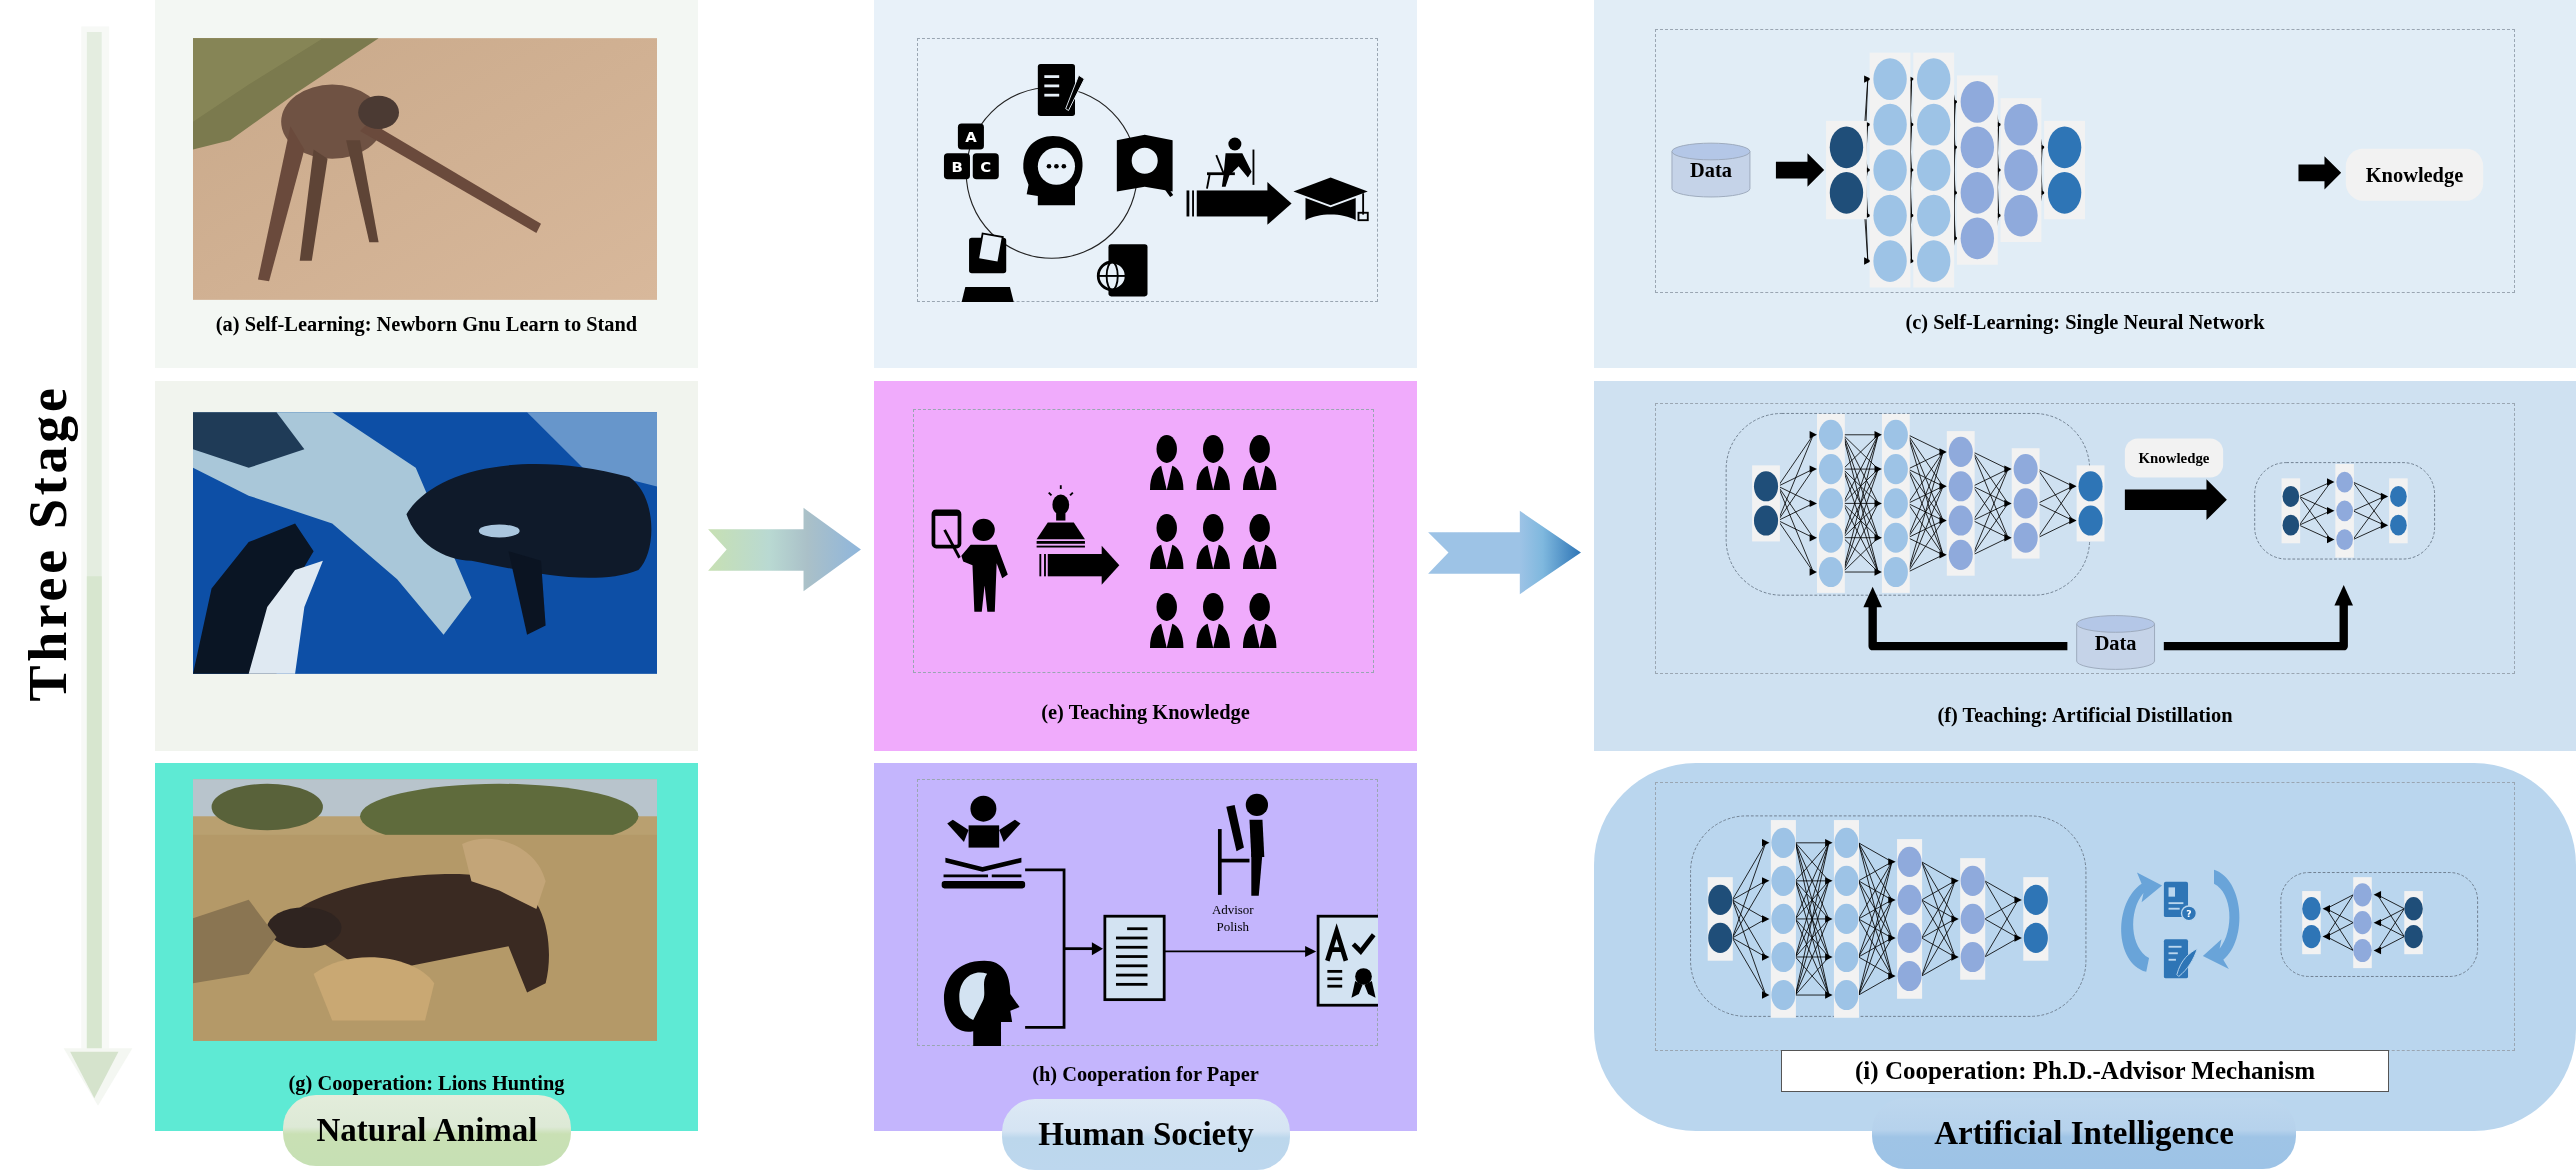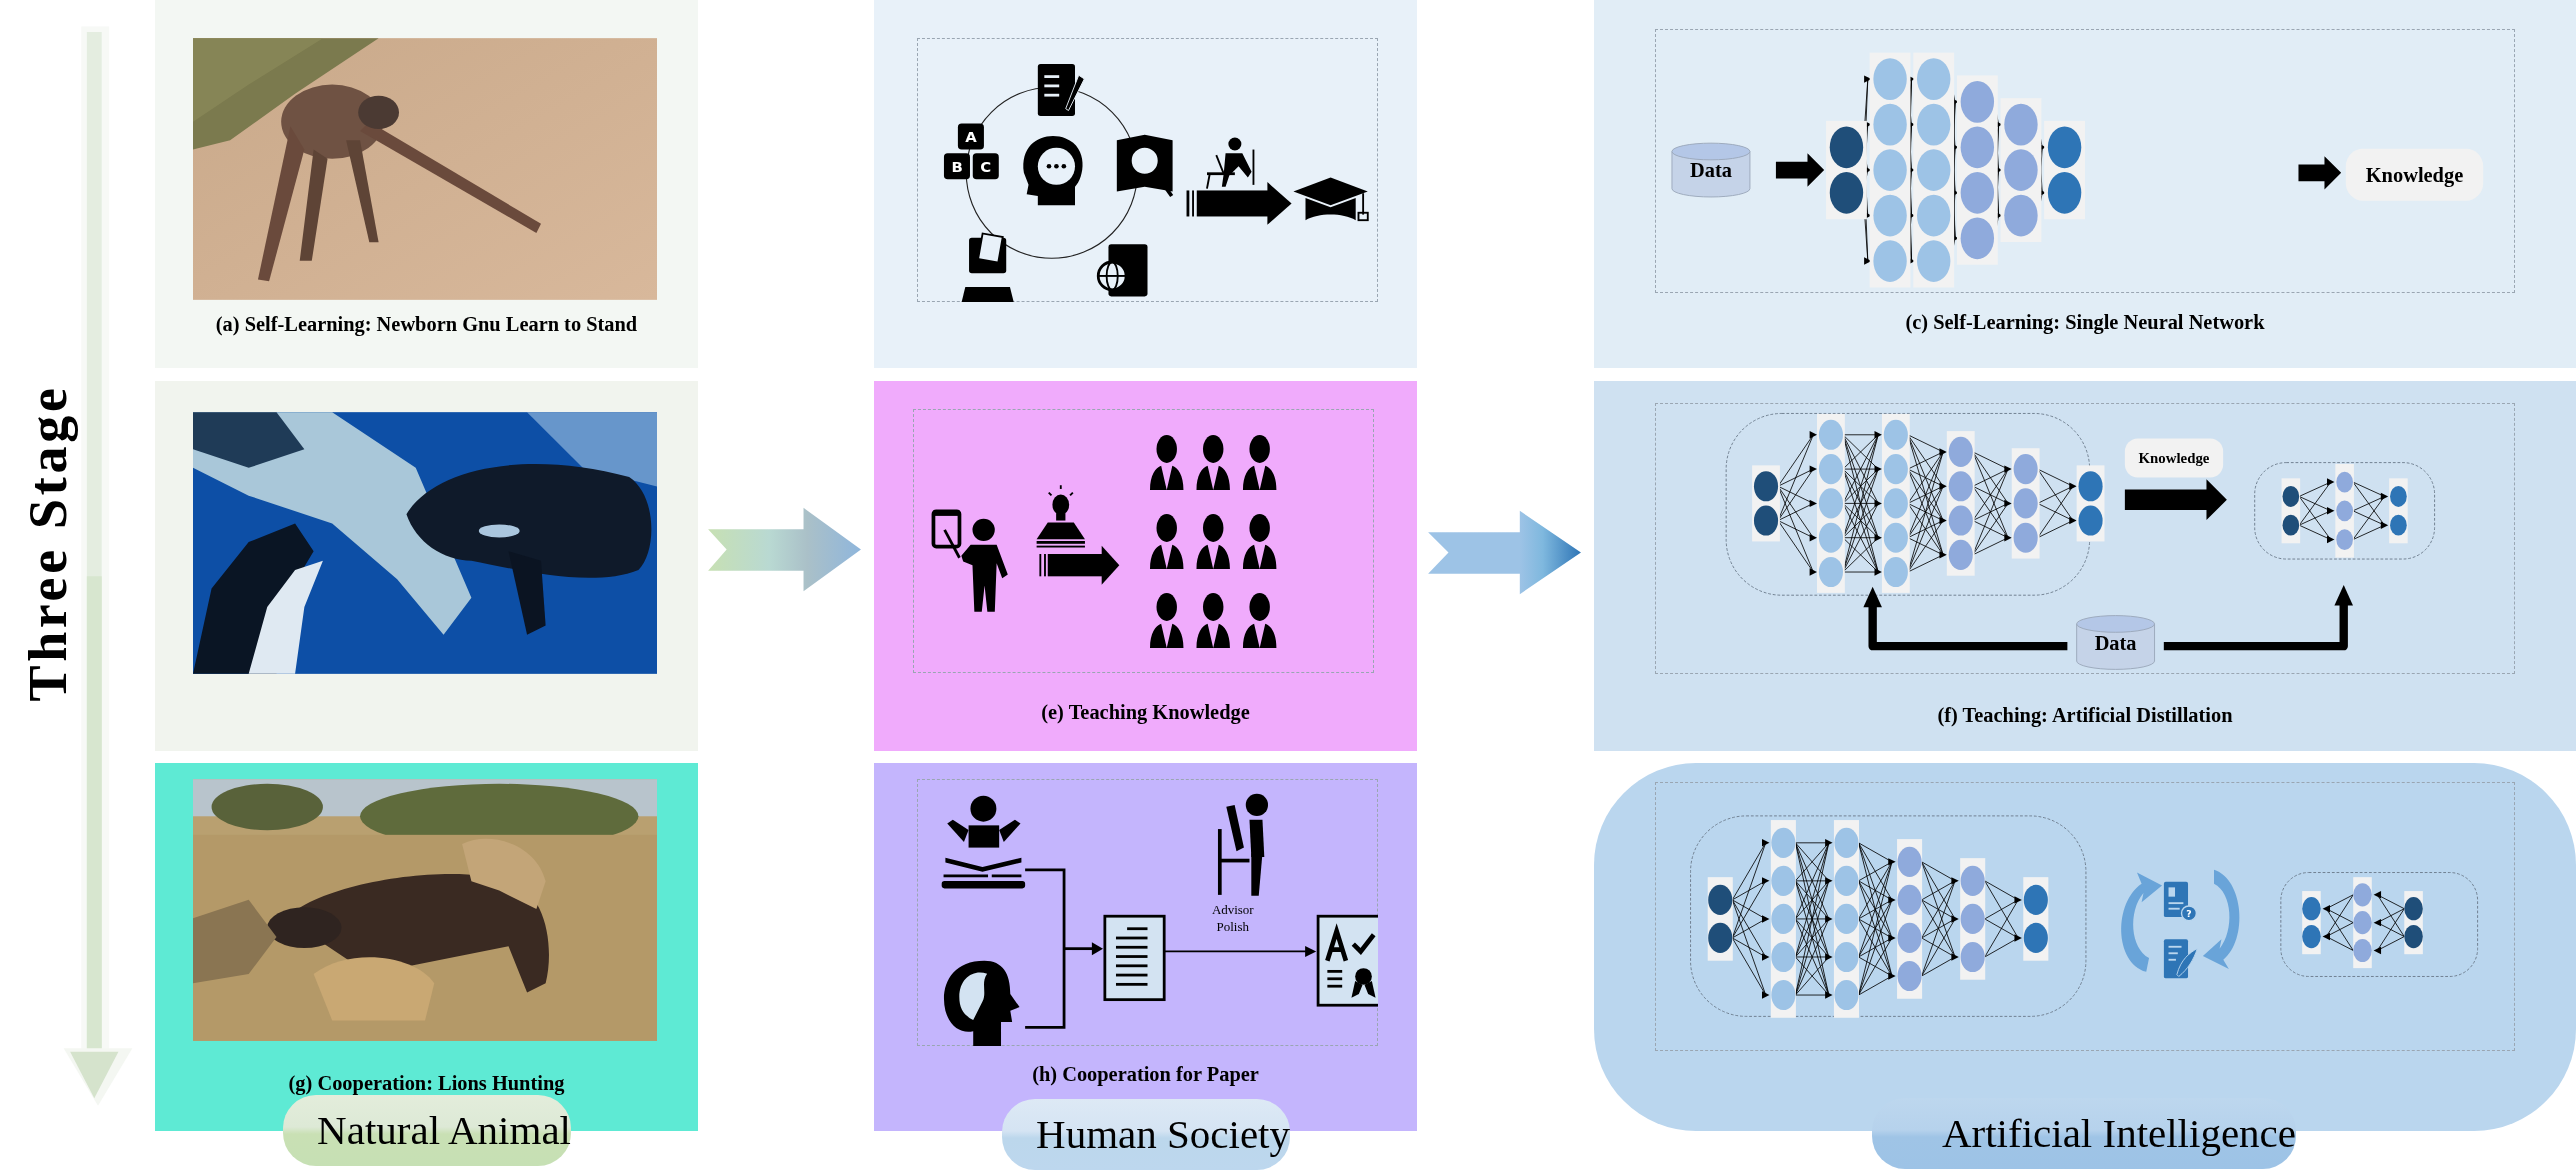--- a/index.html
+++ b/index.html
@@ -19,22 +19,22 @@
   .bg-b { background:#e8f1f9; }
   .bg-e { background:#f0abfc; }
   .bg-h { background:#c4b5fd; }
   .bg-c { background:#e1edf6; }
   .bg-f { background:#cfe1f1; }
   .bg-i { background:#bad6ee; border-radius:102px 102px 102px 102px; }
   .caption { position:absolute; left:0; right:0; text-align:center; font-weight:bold;
              font-size:20.4px; white-space:nowrap; }
   .photo { position:absolute; left:38px; width:464px; height:262px; overflow:hidden; }
   .dash { position:absolute; border:1.4px dashed #9aa6b2; box-sizing:border-box; }
-  .pill { position:absolute; border-radius:33px; text-align:right; font-weight:normal;
-          font-size:41px; line-height:71px; white-space:nowrap; }
+  .pill { position:absolute; border-radius:33px; text-align:center; font-weight:bold;
+          font-size:33px; line-height:71px; white-space:nowrap; }
   .vtext { position:absolute; left:20.4px; top:390px; width:56px; height:306px; }
   .vtext span { position:absolute; left:50%; top:50%; transform:translate(-50%,-50%) rotate(-90deg);
                 font-weight:bold; font-size:54px; letter-spacing:3.7px; white-space:nowrap; }
   svg { display:block; }
 </style>
 </head>
 <body>
 
 <svg class="abs" style="left:56px;top:18.6px" width="84" height="1096" viewBox="0 0 90 1180">
   <rect x="27" y="8" width="30" height="1120" fill="#f7f9f6"></rect>
@@ -799,15 +799,16 @@
       <ellipse cx="773" cy="157" rx="10" ry="12.5" fill="#2e75b6"></ellipse>
       <ellipse cx="773" cy="187" rx="10" ry="12.5" fill="#2e75b6"></ellipse>
       <rect x="818" y="123" width="20" height="98" fill="#f2f2f2"></rect>
       <ellipse cx="828" cy="142" rx="10" ry="12.5" fill="#8faadc"></ellipse>
       <ellipse cx="828" cy="172" rx="10" ry="12.5" fill="#8faadc"></ellipse>
       <ellipse cx="828" cy="202" rx="10" ry="12.5" fill="#8faadc"></ellipse>
       <rect x="873" y="138" width="20" height="68" fill="#f2f2f2"></rect>
       <ellipse cx="883" cy="157" rx="10" ry="12.5" fill="#1f4e79"></ellipse>
       <ellipse cx="883" cy="187" rx="10" ry="12.5" fill="#1f4e79"></ellipse>
     </svg>
+  <div class="abs" style="left:187px;top:287px;width:608px;height:42px;background:#fff;border:1.4px solid #555;box-sizing:border-box;text-align:center;font-weight:bold;font-size:25px;line-height:39px;white-space:nowrap">(i) Cooperation: Ph.D.-Advisor Mechanism</div>
 </div>
 <div class="pill" style="left:1872px;top:1098px;width:424px;height:71px;background:linear-gradient(#bdd7ee 0%, #b6d2ec 45%, #9fc4e6 55%, #9dc3e6 100%)">Artificial Intelligence</div>
 
 
 </body></html>

